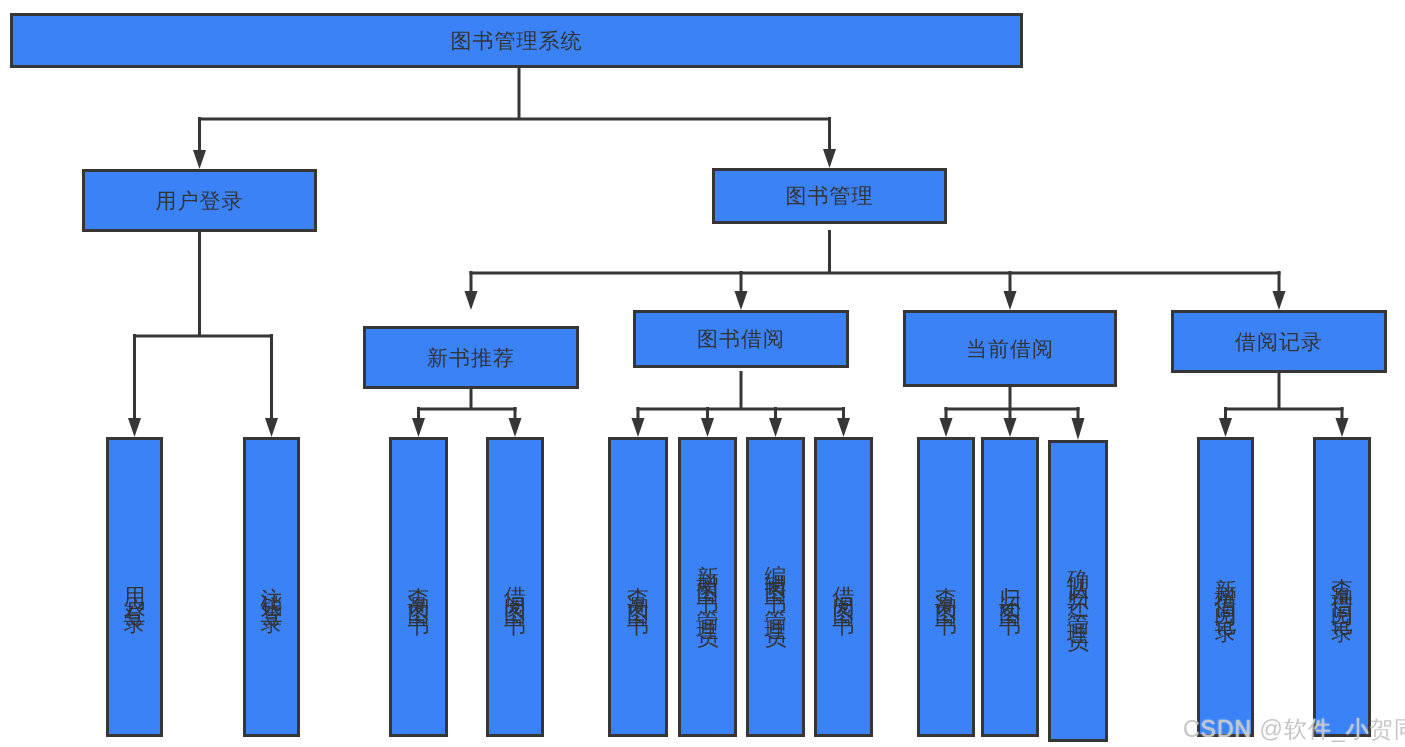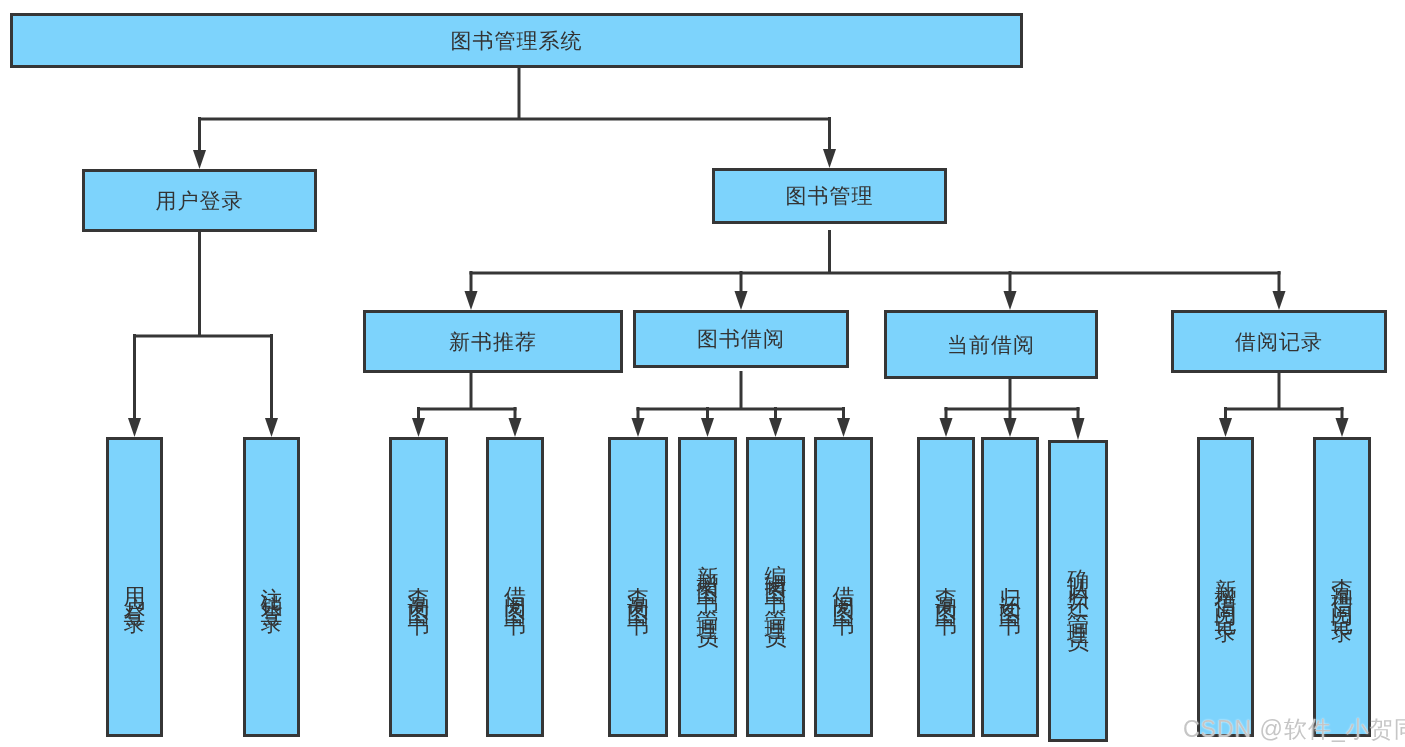--- a/index.html
+++ b/index.html
@@ -2,21 +2,21 @@
 <html><head>
 <meta charset="utf-8">
 <style>
   html,body{margin:0;padding:0;background:#ffffff;}
   .canvas{
     position:relative;width:1405px;height:747px;background:#ffffff;overflow:hidden;
     font-family:"Liberation Sans","DejaVu Sans",sans-serif;
   }
   .wires{position:absolute;left:0;top:0;width:1405px;height:747px;z-index:1;}
   .node{
-    position:absolute;box-sizing:border-box;background:#7dd3fc;
+    position:absolute;box-sizing:border-box;background:#3b82f6;
     border:3px solid #363636;display:flex;align-items:center;justify-content:center;
     z-index:2;color:#333333;
   }
   .hnode span{font-size:21px;letter-spacing:1px;white-space:nowrap;}
   .vnode span{
     writing-mode:vertical-rl;text-orientation:mixed;
     font-size:22px;line-height:1;letter-spacing:9px;white-space:nowrap;
   }
   .watermark{
     position:absolute;left:1183px;top:714px;z-index:5;
@@ -99,27 +99,27 @@
     <span>图书管理系统</span>
   </div>
 
   <div class="node hnode" style="left:82px;top:169px;width:235px;height:63px">
     <span>用户登录</span>
   </div>
   <div class="node hnode" style="left:712px;top:168px;width:235px;height:56px">
     <span>图书管理</span>
   </div>
 
-  <div class="node hnode" style="left:363px;top:310px;width:260px;height:63px">
+  <div class="node hnode" style="left:363px;top:326px;width:216px;height:63px">
     <span>新书推荐</span>
   </div>
   <div class="node hnode" style="left:633px;top:310px;width:216px;height:58px">
     <span>图书借阅</span>
   </div>
-  <div class="node hnode" style="left:884px;top:310px;width:214px;height:69px">
+  <div class="node hnode" style="left:903px;top:310px;width:214px;height:77px">
     <span>当前借阅</span>
   </div>
   <div class="node hnode" style="left:1171px;top:310px;width:216px;height:63px">
     <span>借阅记录</span>
   </div>
 
   <div class="node vnode" style="left:106px;top:437px;width:57px;height:300px">
     <span>用户登录</span>
   </div>
   <div class="node vnode" style="left:243px;top:437px;width:57px;height:300px">

